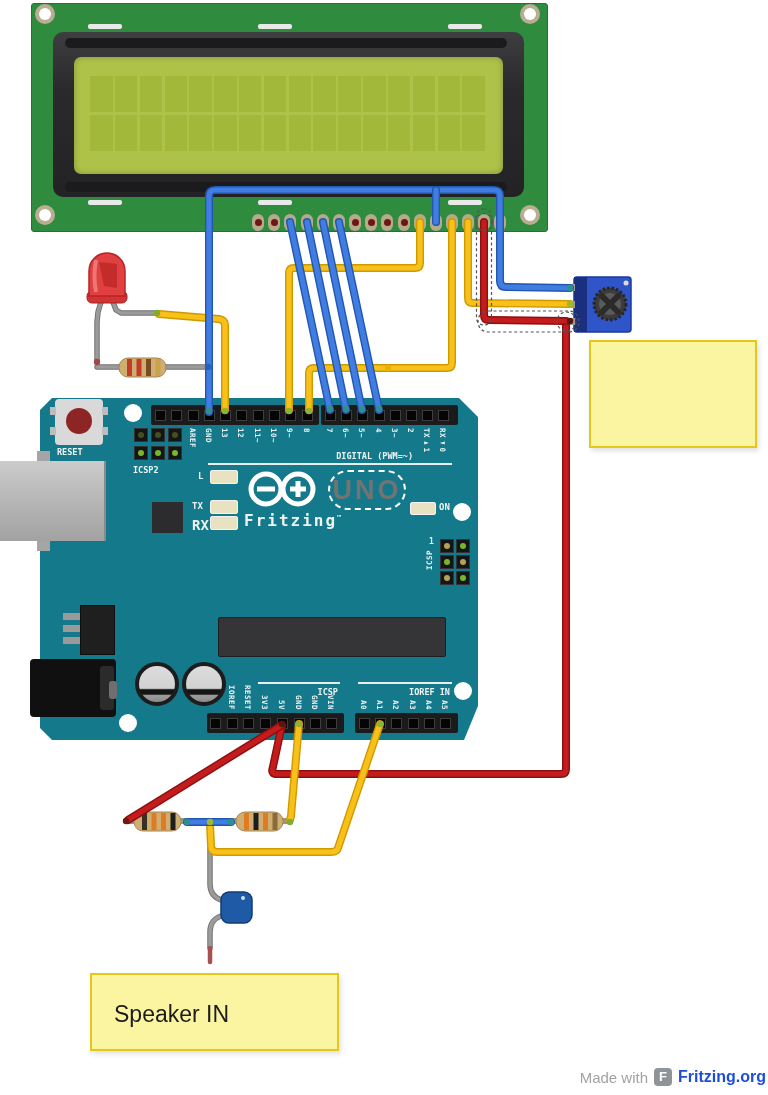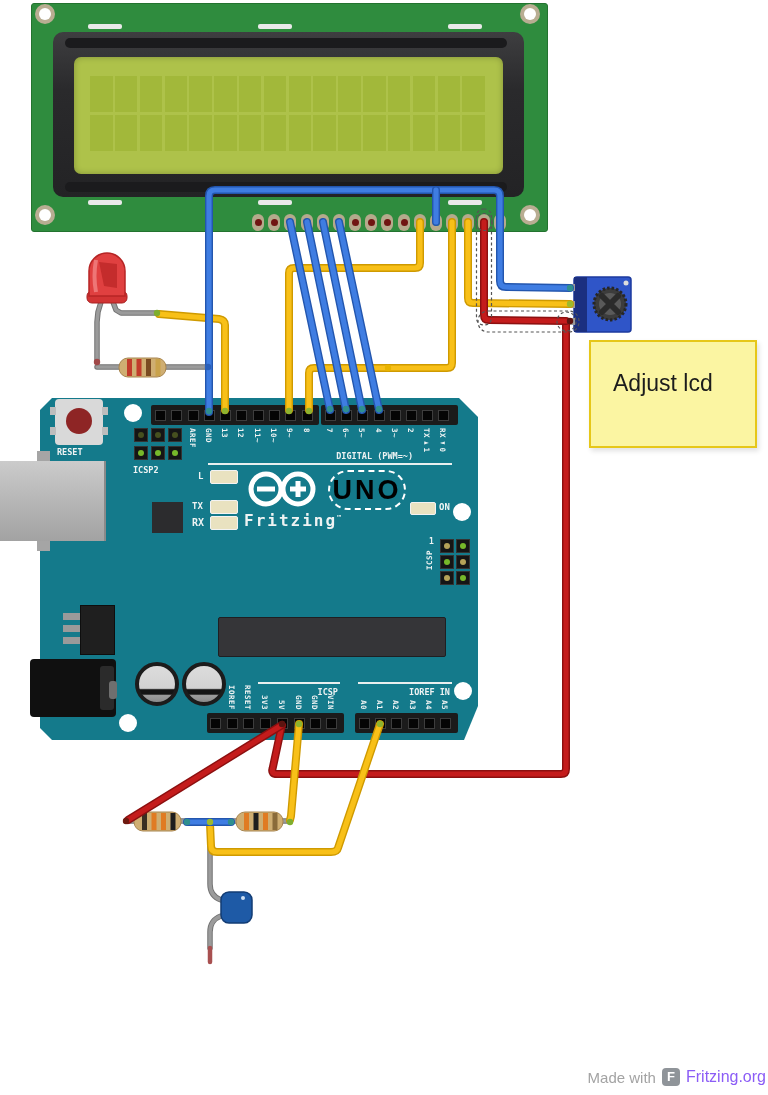--- a/index.html
+++ b/index.html
@@ -22,31 +22,31 @@
        clip-path:polygon(12px 0,419px 0,438px 19px,438px 308px,424px 342px,12px 342px,0 330px,0 12px);}
   .uno-hole{position:absolute;width:18px;height:18px;border-radius:50%;background:#fff;}
   .strip{position:absolute;height:20px;background:#1b1b1b;border-radius:2px;}
   .silk{position:absolute;color:#eef3f3;font-family:"DejaVu Sans Mono",monospace;font-weight:bold;}
   .vlab{position:absolute;writing-mode:vertical-rl;color:#eef3f3;font-family:"DejaVu Sans Mono",monospace;
         font-weight:bold;font-size:7.5px;letter-spacing:.5px;line-height:10px;}
   .sline{position:absolute;height:2px;background:#e9efef;}
   .ledrect{position:absolute;background:#e9e2c0;border:1px solid #f3f3f3;border-radius:2px;}
   .cap-el{position:absolute;width:44px;height:44px;border-radius:50%;border:4px solid #1c1c1c;box-sizing:border-box;
           background:linear-gradient(180deg,#dcdcdc 0%,#d2d2d2 62%,#141414 66%,#141414 78%,#9c9c9c 82%,#8b8b8b 100%);}
-  .uno-logo-oval{position:absolute;border:2px dashed #fff;border-radius:20px;color:#000000;
+  .uno-logo-oval{position:absolute;border:2px dashed #fff;border-radius:20px;color:#737373;
                  font-size:27px;font-weight:bold;letter-spacing:3px;text-align:center;line-height:36px;}
   
   .note{position:absolute;background:#fbf5a2;border:2px solid #e6c719;color:#1c1c1c;
         font-size:23px;box-shadow:2px 3px 5px rgba(0,0,0,.12);}
   
   .wm{position:absolute;top:1068px;right:2px;display:flex;align-items:center;gap:6px;}
   .wm .made{color:#a3a3a3;font-size:15px;}
   .wm .logo{width:18px;height:18px;border-radius:4px;background:#8f9499;color:#fff;font-weight:bold;
             font-size:13px;line-height:18px;text-align:center;}
-  .wm .brand{color:#8b5cf6;font-size:16px;font-weight:normal;}
+  .wm .brand{color:#1d4ed8;font-size:16px;font-weight:bold;}
   svg{position:absolute;left:0;top:0;pointer-events:none;}
 </style>
 </head>
 <body>
 
 <div class="stage">
 
   <div>
     <div class="lcd-pcb"></div>
     <div class="lcd-hole" style="left:35px;top:4px"></div>
@@ -294,21 +294,21 @@
           <div style="position:absolute;left:3px;top:3px;width:6px;height:6px;border-radius:50%;background:#76b82a;"></div>
         </div>
       </div>
     <div class="silk" style="left:429px;top:537px;font-size:8px">1</div>
     <div class="vlab" style="left:425px;top:550px;transform:rotate(180deg)">ICSP</div>
 
     <div class="silk" style="left:198px;top:471px;font-size:9px">L</div>
     <div class="ledrect" style="left:210px;top:470px;width:26px;height:12px"></div>
     <div class="silk" style="left:192px;top:501px;font-size:9px">TX</div>
     <div class="ledrect" style="left:210px;top:500px;width:26px;height:12px"></div>
-    <div class="silk" style="left:192px;top:517px;font-size:10px">RX</div>
+    <div class="silk" style="left:192px;top:517px;font-size:14px">RX</div>
     <div class="ledrect" style="left:210px;top:516px;width:26px;height:12px"></div>
     <div class="ledrect" style="left:410px;top:502px;width:24px;height:11px"></div>
     <div class="silk" style="left:439px;top:502px;font-size:9px">ON</div>
 
     <svg width="80" height="44" style="left:242px;top:468px">
       <circle cx="24" cy="21" r="15" fill="none" stroke="#fff" stroke-width="5"></circle>
       <circle cx="56" cy="21" r="15" fill="none" stroke="#fff" stroke-width="5"></circle>
       <line x1="15" y1="21" x2="33" y2="21" stroke="#fff" stroke-width="5"></line>
       <line x1="48" y1="21" x2="64" y2="21" stroke="#fff" stroke-width="5"></line>
       <line x1="56" y1="13" x2="56" y2="29" stroke="#fff" stroke-width="5"></line>
@@ -437,21 +437,23 @@
       <circle cx="231" cy="822" r="3.2" fill="#2f8f8e"></circle>
       <circle cx="290" cy="822" r="3.2" fill="#7fae2e"></circle>
       <circle cx="126" cy="821" r="3.2" fill="#6e1a10"></circle>
       <circle cx="97" cy="362" r="3.2" fill="#a04848"></circle>
       <circle cx="157" cy="313" r="3.2" fill="#7fae2e"></circle>
       <circle cx="208" cy="367" r="3.2" fill="#2a5fb8"></circle>
       <circle cx="388" cy="368" r="3.2" fill="#e8b400"></circle>
     </svg>
 
   <div class="note" style="left:589px;top:340px;width:168px;height:108px;padding:26px 0 0 22px;box-sizing:border-box;line-height:31px">
-    <div>Adjust lcd</div>
+  </div>
+  <div class="note" style="left:90px;top:973px;width:249px;height:78px;padding:26px 0 0 22px;box-sizing:border-box">
+    <div>Speaker IN</div>
   </div>
 
   <div class="wm">
     <span class="made">Made with</span>
     <span class="logo">F</span>
     <span class="brand">Fritzing.org</span>
   </div>
 </div>
 
 </body></html>

